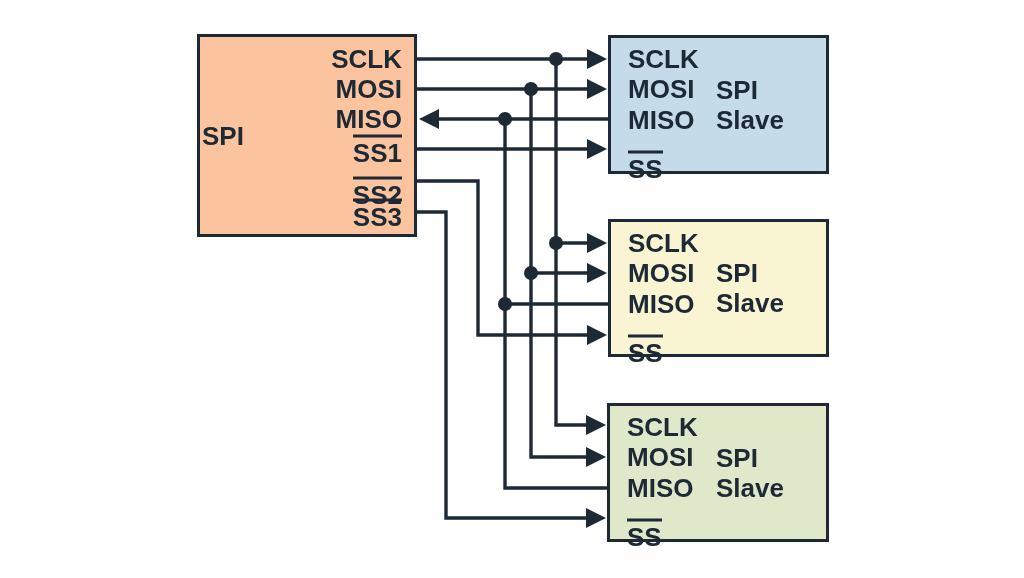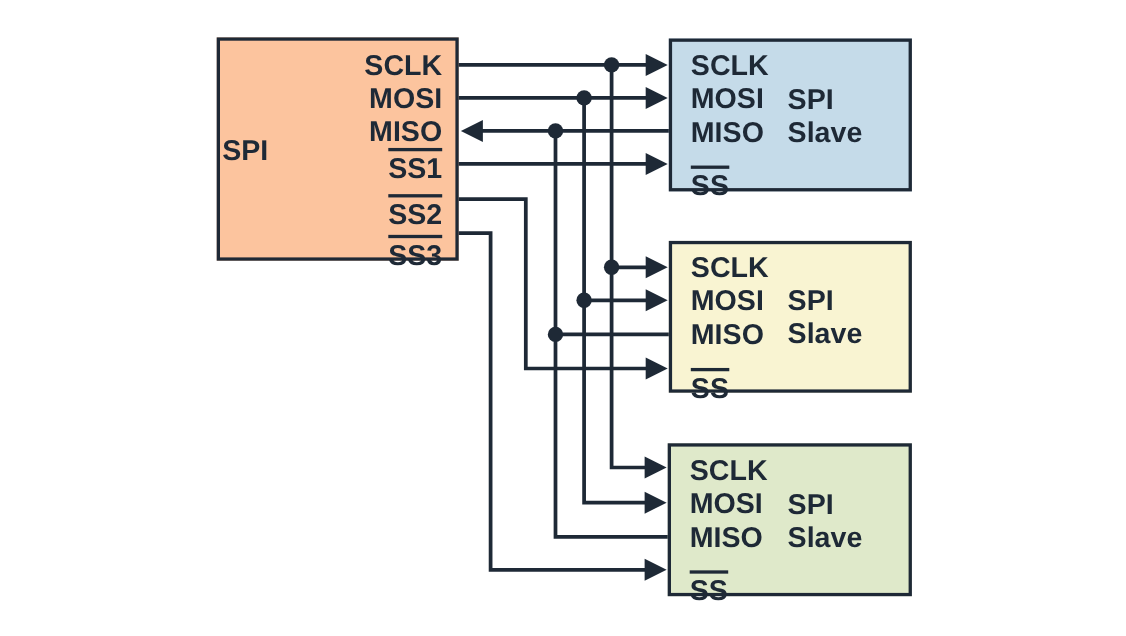--- a/index.html
+++ b/index.html
@@ -30,21 +30,21 @@
     font-weight: 600;
     color: var(--ink, #1e2936);
     white-space: nowrap;
     transform: translateY(-50%);
     line-height: 1;
   }
   .master-pin { right: 12px; }
   .slave-pin  { left: 17px; }
   .ov { border-top: 3px solid var(--ink, #1e2936); padding-top: 2px; display: inline-block; }
   .m-r1 { top: 22px; }  .m-r2 { top: 52px; }  .m-r3 { top: 82px; }
-  .m-r4 { top: 113px; } .m-r5 { top: 155px; } .m-r6 { top: 192px; }
+  .m-r4 { top: 113px; } .m-r5 { top: 155px; } .m-r6 { top: 177px; }
   .s-r1 { top: 21px; }  .s-r2 { top: 51px; }  .s-r3 { top: 82px; }  .s-r4 { top: 128px; }
   .block-label {
     position: absolute;
     top: 50%;
     transform: translateY(-50%);
     width: 96px;
     text-align: left;
     font-size: 26px;
     font-weight: 600;
     line-height: 30px;

